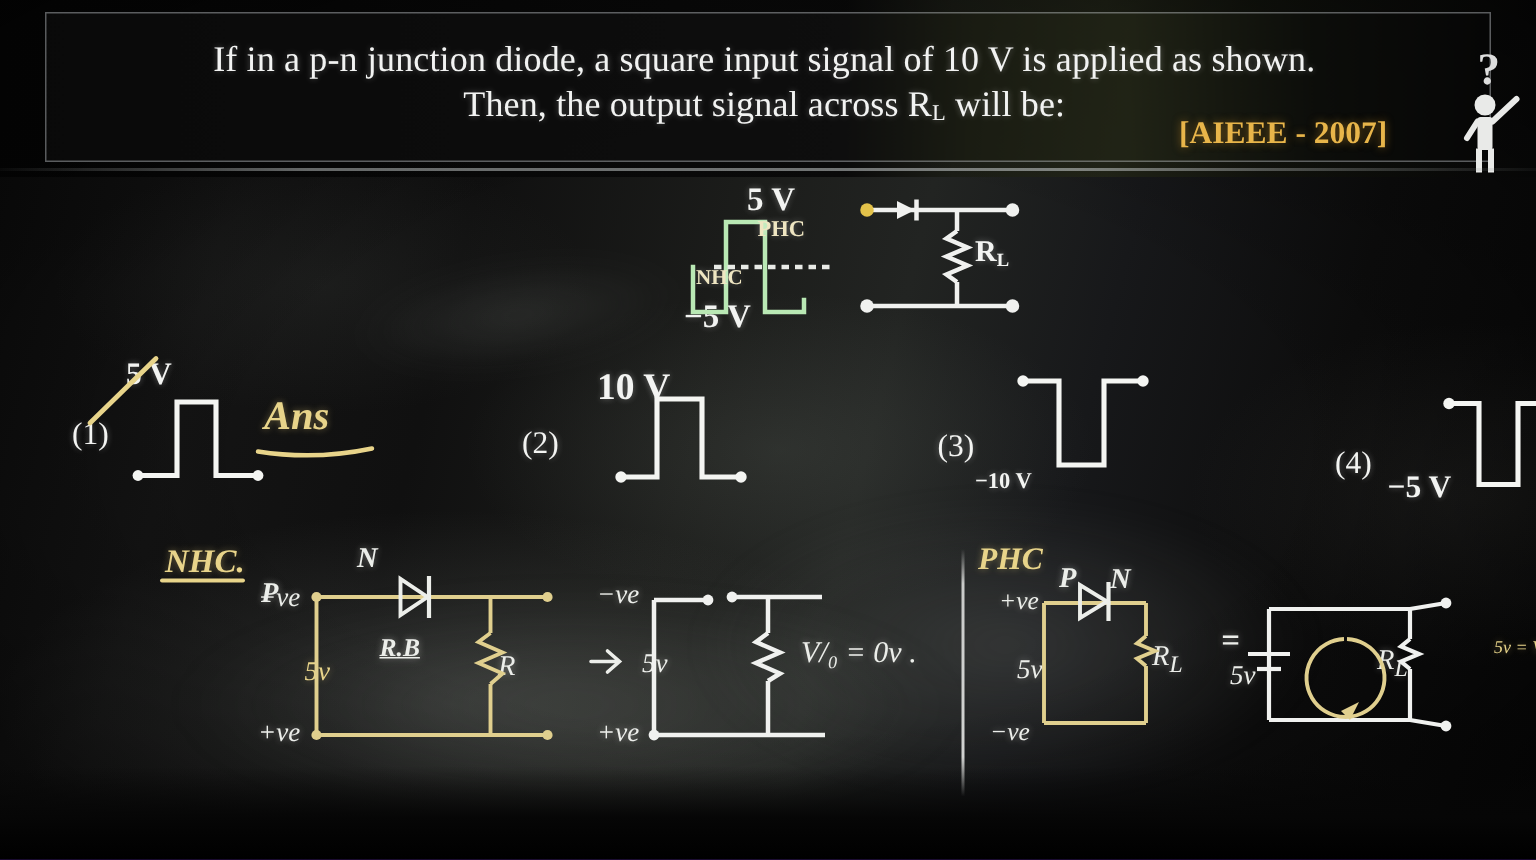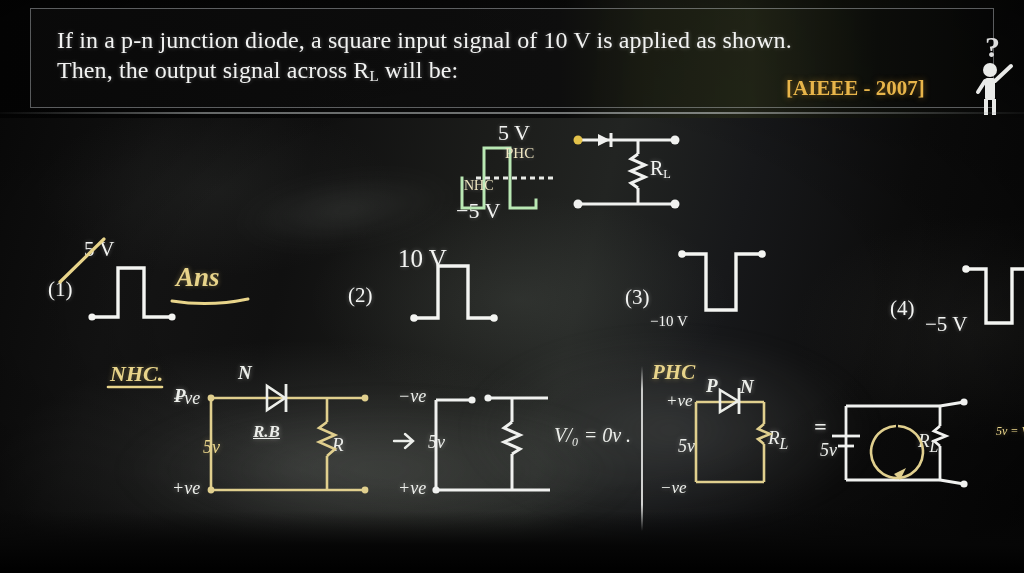--- a/index.html
+++ b/index.html
@@ -5,20 +5,21 @@
 <style>
   html,body{margin:0;padding:0;background:#000;}
   body{
     font-family:"Liberation Serif", serif;
     width:1024px;height:573px;overflow:hidden;
   }
   #stage{
     position:relative;width:1024px;height:573px;
     background:#4c1d95;
     overflow:hidden;
+    text-align:center;
   }
   
   .bg-base{
     position:absolute;inset:0;
     background:
       radial-gradient(ellipse 420px 180px at 300px 470px, rgba(120,125,120,.30), rgba(0,0,0,0) 72%),
       radial-gradient(ellipse 300px 150px at 520px 300px, rgba(110,118,110,.20), rgba(0,0,0,0) 70%),
       radial-gradient(ellipse 250px 120px at 215px 190px, rgba(80,85,80,.16), rgba(0,0,0,0) 72%),
       radial-gradient(ellipse 260px 160px at 980px 330px, rgba(85,85,80,.18), rgba(0,0,0,0) 72%),
       linear-gradient(104deg,#0b0b0b 0%,#141414 16%,#101010 30%,#1c1d1b 46%,#222422 56%,#17181a 68%,#0d0d0d 82%,#070707 100%);
@@ -83,21 +84,21 @@
     position:absolute;left:0;top:112px;width:1024px;height:2px;
     background:linear-gradient(90deg,rgba(120,125,125,.05),rgba(180,185,185,.55) 20%,rgba(190,195,195,.6) 70%,rgba(90,95,95,.1));
   }
   
   .chalk{
     position:absolute;color:#f3f4f2;
     font-family:"Liberation Serif", serif;
     text-shadow:0 0 4px rgba(255,255,255,.32);
     white-space:nowrap;
   }
-  .chalk.bold{font-weight:normal;}
+  .chalk.bold{font-weight:bold;}
   .chalk sub{font-size:.62em;vertical-align:-3px;}
   .hand{
     position:absolute;
     color:#e8d48a;
     font-family:"Liberation Serif", serif;
     text-shadow:0 0 5px rgba(225,200,120,.45);
     white-space:nowrap;font-style:italic;
   }
   .hand.white{color:#eceeea;text-shadow:0 0 5px rgba(240,240,235,.4);}
   svg{overflow:visible;}
@@ -236,21 +237,21 @@
     <circle cx="6" cy="98" r="3.4" fill="#e0cf8e"></circle>
     <circle cx="160" cy="98" r="3.4" fill="#e0cf8e"></circle>
   </svg>
 
   <svg style="position:absolute;left:392px;top:430px;" width="26" height="22">
     <path d="M2 11 L20 11 M13 4 L21 11 L13 18" stroke="#eceeea" stroke-width="2.4" fill="none" stroke-linecap="round"></path>
   </svg>
   <div class="hand white" style="left:398px;top:386px;font-size:18px;">−ve</div>
   <div class="hand white" style="left:398px;top:478px;font-size:18px;">+ve</div>
   <div class="hand white" style="left:428px;top:432px;font-size:18px;">5v</div>
-  <div class="hand white" style="left:554px;top:424px;font-size:20px;">V/₀ = 0v .</div>
+  <div class="hand white" style="left:534px;top:424px;font-size:20px;">V/₀ = 0v .</div>
 
   <svg style="position:absolute;left:430px;top:394px;" width="130" height="104">
 
     <line x1="6" y1="6" x2="42" y2="6" stroke="#f0f1ef" stroke-width="3"></line>
     <line x1="6" y1="6" x2="6" y2="96" stroke="#f0f1ef" stroke-width="3"></line>
     <line x1="6" y1="96" x2="82" y2="96" stroke="#f0f1ef" stroke-width="3"></line>
 
     <line x1="58" y1="4" x2="118" y2="4" stroke="#f0f1ef" stroke-width="3"></line>
     <line x1="82" y1="4" x2="82" y2="28" stroke="#f0f1ef" stroke-width="3"></line>
     <path d="M82 28 L74 34 L90 41 L74 48 L90 55 L82 60" stroke="#f0f1ef" stroke-width="3" fill="none"></path>

